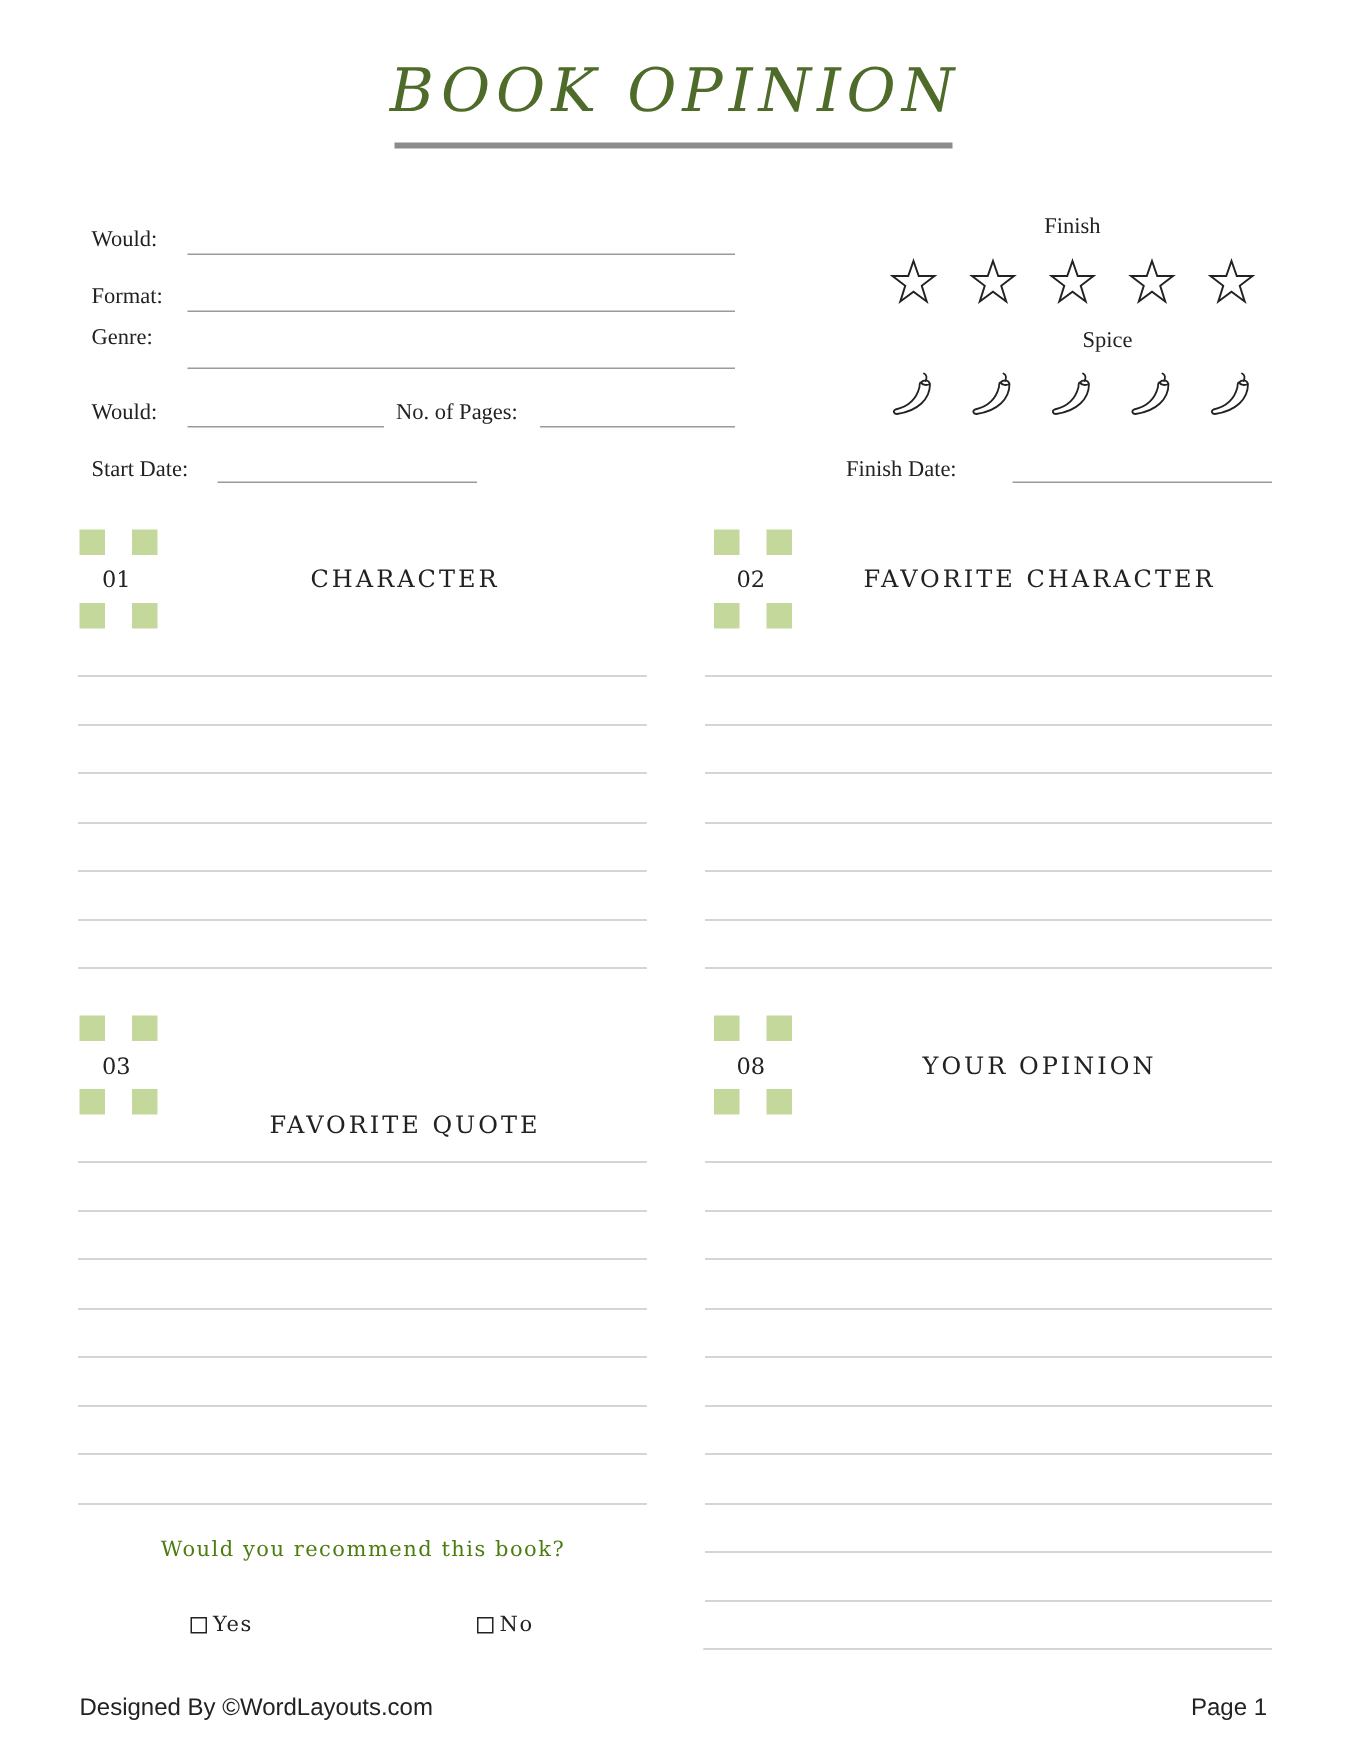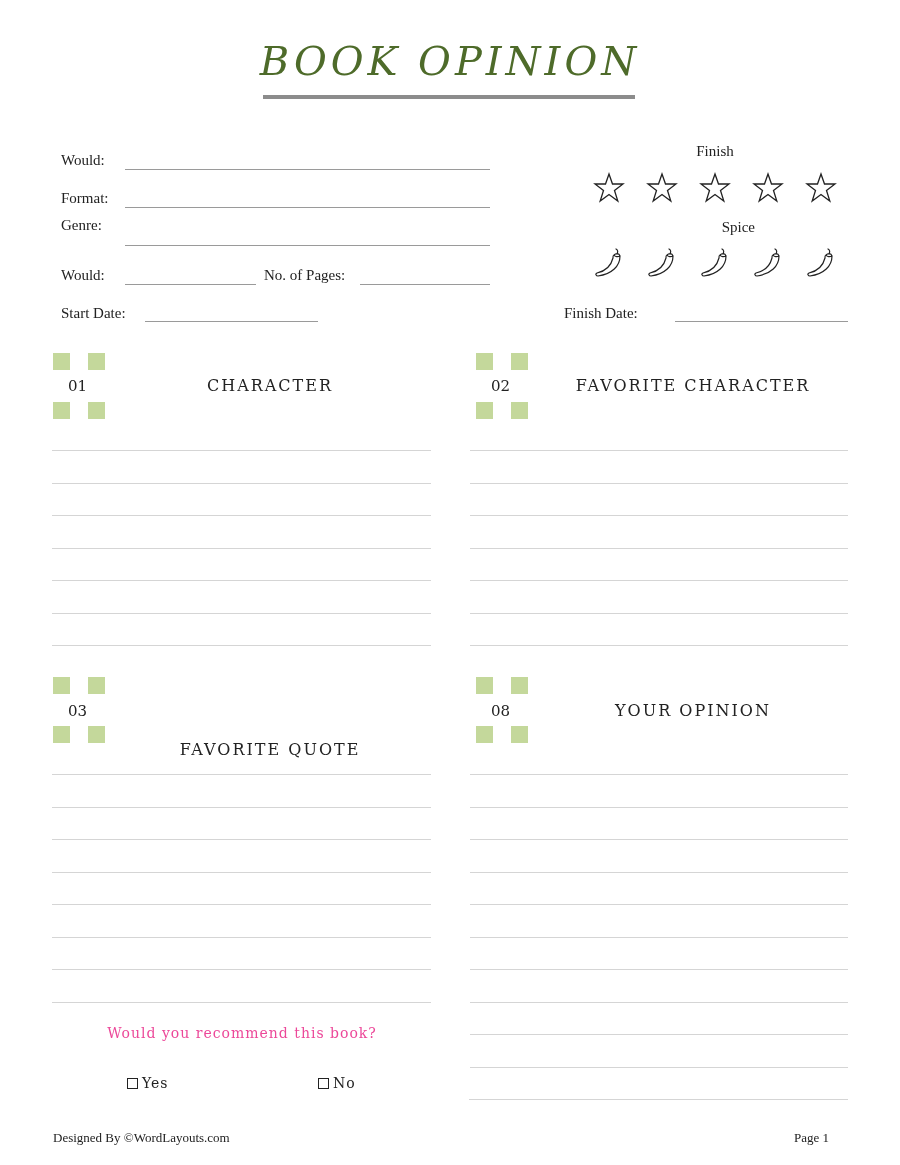--- a/index.html
+++ b/index.html
@@ -21,25 +21,25 @@
     .icon-row { position: absolute; display: flex; }
     .icon-row .ic { width: 53px; display: flex; justify-content: center; }
     .icon-row svg { display: block; }
 
     .sq { position: absolute; width: 17px; height: 17px; background: #c4d89b; }
     .num { position: absolute; font-family: "DejaVu Serif", serif; font-size: 15px; color: #222; }
     .sec-title { position: absolute; font-family: "DejaVu Serif", serif; font-size: 16px; letter-spacing: 2px; color: #222; text-align: center; }
 
     .rl { position: absolute; height: 1px; background: #a5a5a5; border-bottom: 1px solid #d5d5d5; }
 
-    .recommend { position: absolute; left: 52px; width: 380px; top: 1025px; text-align: center; font-family: "DejaVu Serif", serif; font-size: 14px; letter-spacing: 1px; color: #ec4899; }
+    .recommend { position: absolute; left: 52px; width: 380px; top: 1025px; text-align: center; font-family: "DejaVu Serif", serif; font-size: 14px; letter-spacing: 1px; color: #4d7c0f; }
     .opt { position: absolute; top: 1075px; font-family: "DejaVu Serif", serif; font-size: 14px; letter-spacing: 1px; display: flex; align-items: center; gap: 4px; }
     .cb { width: 11px; height: 11px; border: 1px solid #222; display: inline-block; }
 
-    .footer { position: absolute; top: 1130px; font-family: Liberation Serif, serif; font-size: 13px; color: #222; }
+    .footer { position: absolute; top: 1130px; font-family: Liberation Sans, sans-serif; font-size: 16px; color: #222; }
   </style>
 </head>
 <body>
 
 <div class="title">BOOK OPINION</div>
 <div class="title-rule"></div>
 
 <div class="lbl" style="left:61px; top:152px;">Would:</div>
 <div class="uline" style="left:125px; width:365px; top:169px;"></div>
 

